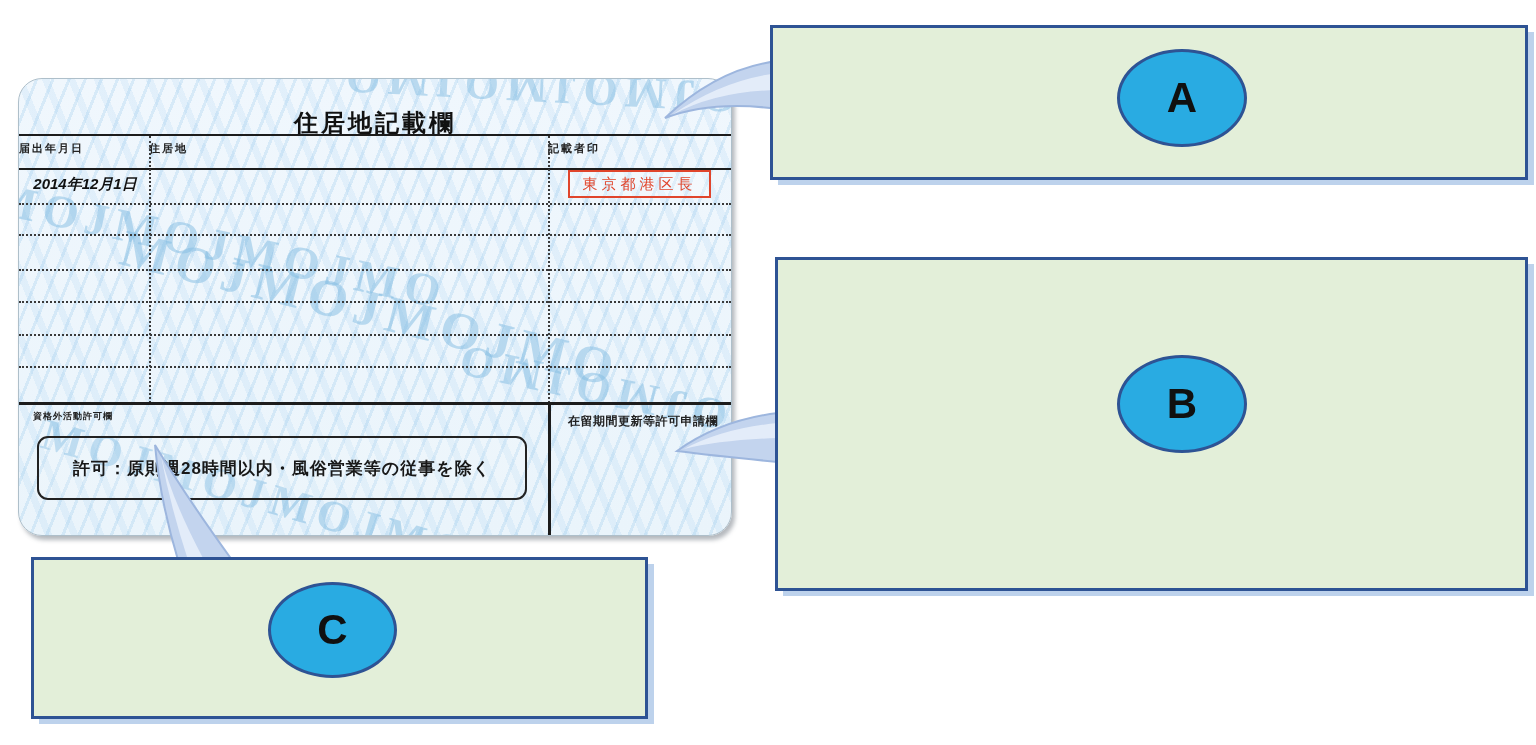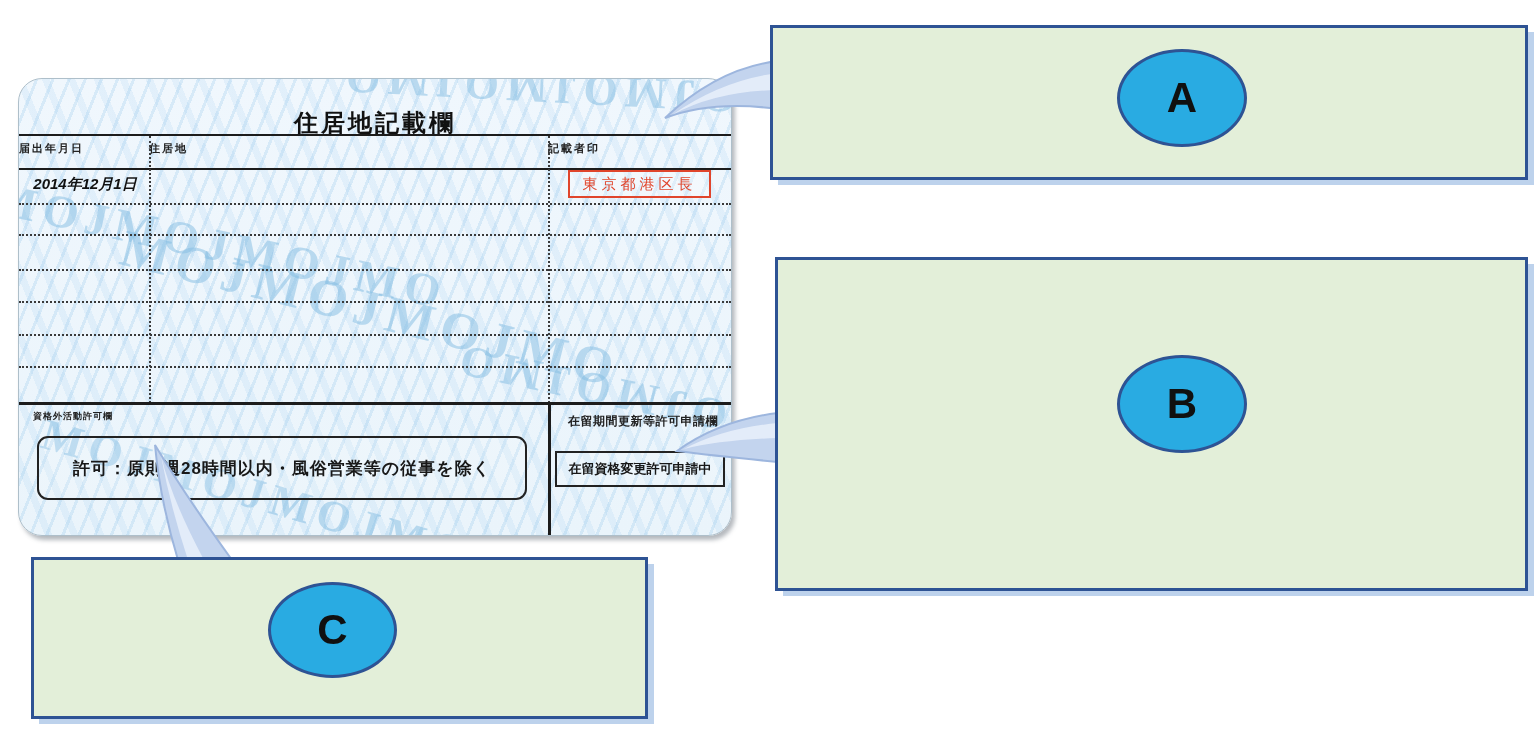--- a/index.html
+++ b/index.html
@@ -136,21 +136,20 @@
     <div class="vdot" style="left:130px;"></div>
     <div class="vdot" style="left:529px;"></div>
 
     <div class="hline" style="top:323px; border-top-width:3px;"></div>
     <div class="vsolid"></div>
 
     <div class="permit-label">資格外活動許可欄</div>
     <div class="permit-box">許可：原則週28時間以内・風俗営業等の従事を除く</div>
 
     <div class="apply-label">在留期間更新等許可申請欄</div>
-    <div class="apply-box">在留資格変更許可申請中</div>
   </div>
 
   <svg id="pointers" viewBox="0 0 1536 745" xmlns="http://www.w3.org/2000/svg">
     <path d="M665,118 Q718,68 778,61 L778,109 Q712,100 665,118 Z" fill="#c3d4ee" stroke="#9db6de" stroke-width="2"></path>
     <path d="M672,115 Q722,80 778,73 L778,90 Q716,91 672,115 Z" fill="#e9f0fa" opacity="0.85"></path>
     <path d="M677,451 Q720,420 778,413 L778,462 Q716,456 677,451 Z" fill="#c3d4ee" stroke="#9db6de" stroke-width="2"></path>
     <path d="M684,449 Q724,428 778,423 L778,438 Q720,440 684,449 Z" fill="#e9f0fa" opacity="0.85"></path>
     <path d="M155,445 Q160,500 178,560 L232,560 Q185,495 155,445 Z" fill="#c3d4ee" stroke="#9db6de" stroke-width="2"></path>
     <path d="M161,456 Q170,505 188,560 L204,560 Q172,500 161,456 Z" fill="#e9f0fa" opacity="0.85"></path>
   </svg>

